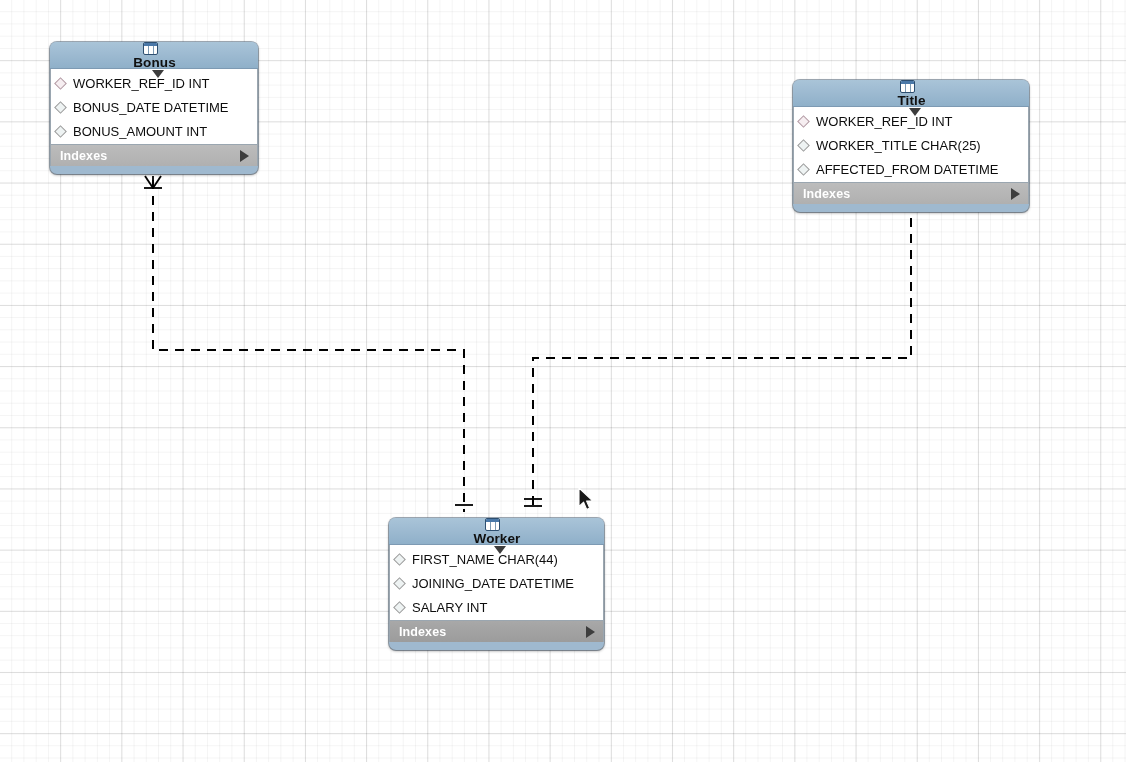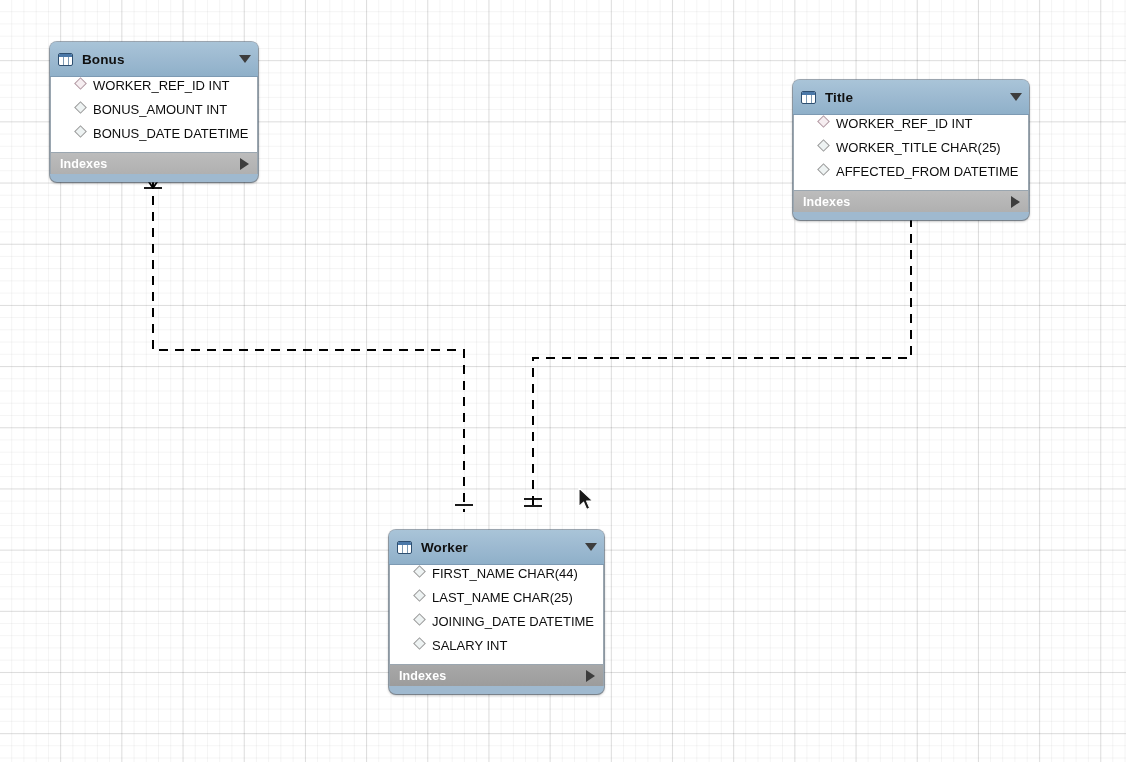--- a/index.html
+++ b/index.html
@@ -44,28 +44,29 @@
   .table-fig {
     position: absolute;
     border-radius: 7px;
     background: #9fb9cf;
     box-shadow: 0 1px 3px rgba(0,0,0,0.40), 0 0 0 1px rgba(90,110,130,0.55);
     padding-bottom: 8px;
     box-sizing: border-box;
   }
 
   .tbl-header {
-    height: 35px;
+    height: 27px;
     display: flex;
     align-items: center;
     padding: 0 7px 0 8px;
     border-radius: 6px 6px 0 0;
     background: linear-gradient(to bottom, #a9c4d8 0%, #9dbad1 48%, #8fb0c9 100%);
     border-bottom: 1px solid #7d9ab3;
     box-sizing: border-box;
+    flex-direction: column;
   }
 
   .tbl-icon {
     width: 15px;
     height: 13px;
     flex: 0 0 auto;
     border: 1px solid #2e4f70;
     border-radius: 2px;
     background: #ffffff;
     position: relative;
@@ -111,23 +112,23 @@
 
   .tbl-columns {
     background: #ffffff;
     border-left: 1px solid #9aa6b0;
     border-right: 1px solid #9aa6b0;
     padding: 2px 0 1px 0;
   }
 
   .col-row {
     display: flex;
-    align-items: flex-start;
+    align-items: center;
     height: 24px;
-    padding-left: 23px;
+    padding-left: 3px;
     white-space: nowrap;
   }
 
   .col-icon {
     width: 12px;
     height: 12px;
     flex: 0 0 auto;
     margin-right: 6px;
     position: relative;
   }
@@ -255,25 +256,25 @@
       <span class="tbl-title">Bonus</span>
       <span class="tbl-chevron"></span>
     </div>
     <div class="tbl-columns">
       <div class="col-row">
         <span class="col-icon diamond fk"></span>
         <span class="col-text">WORKER_REF_ID INT</span>
       </div>
       <div class="col-row">
         <span class="col-icon diamond"></span>
+        <span class="col-text">BONUS_DATE DATETIME</span>
+      </div>
+      <div class="col-row">
+        <span class="col-icon diamond"></span>
         <span class="col-text">BONUS_AMOUNT INT</span>
-      </div>
-      <div class="col-row">
-        <span class="col-icon diamond"></span>
-        <span class="col-text">BONUS_DATE DATETIME</span>
       </div>
     </div>
     <div class="tbl-indexes">
       <span class="idx-label">Indexes</span>
       <span class="idx-arrow"></span>
     </div>
   </div>
 
   <div class="table-fig" id="tbl-title" style="left: 793px; top: 80px; width: 236px;">
     <div class="tbl-header">
@@ -294,37 +295,33 @@
         <span class="col-icon diamond"></span>
         <span class="col-text">AFFECTED_FROM DATETIME</span>
       </div>
     </div>
     <div class="tbl-indexes">
       <span class="idx-label">Indexes</span>
       <span class="idx-arrow"></span>
     </div>
   </div>
 
-  <div class="table-fig" id="tbl-worker" style="left: 389px; top: 518px; width: 215px; margin-top: 12px;">
+  <div class="table-fig" id="tbl-worker" style="left: 389px; top: 518px; width: 215px;">
     <div class="tbl-header">
       <span class="tbl-icon"></span>
       <span class="tbl-title">Worker</span>
       <span class="tbl-chevron"></span>
     </div>
     <div class="tbl-columns">
       <div class="col-row">
         <span class="col-icon diamond"></span>
         <span class="col-text">FIRST_NAME CHAR(44)</span>
       </div>
       <div class="col-row">
         <span class="col-icon diamond"></span>
-        <span class="col-text">LAST_NAME CHAR(25)</span>
-      </div>
-      <div class="col-row">
-        <span class="col-icon diamond"></span>
         <span class="col-text">JOINING_DATE DATETIME</span>
       </div>
       <div class="col-row">
         <span class="col-icon diamond"></span>
         <span class="col-text">SALARY INT</span>
       </div>
     </div>
     <div class="tbl-indexes selected">
       <span class="idx-label">Indexes</span>
       <span class="idx-arrow"></span>

